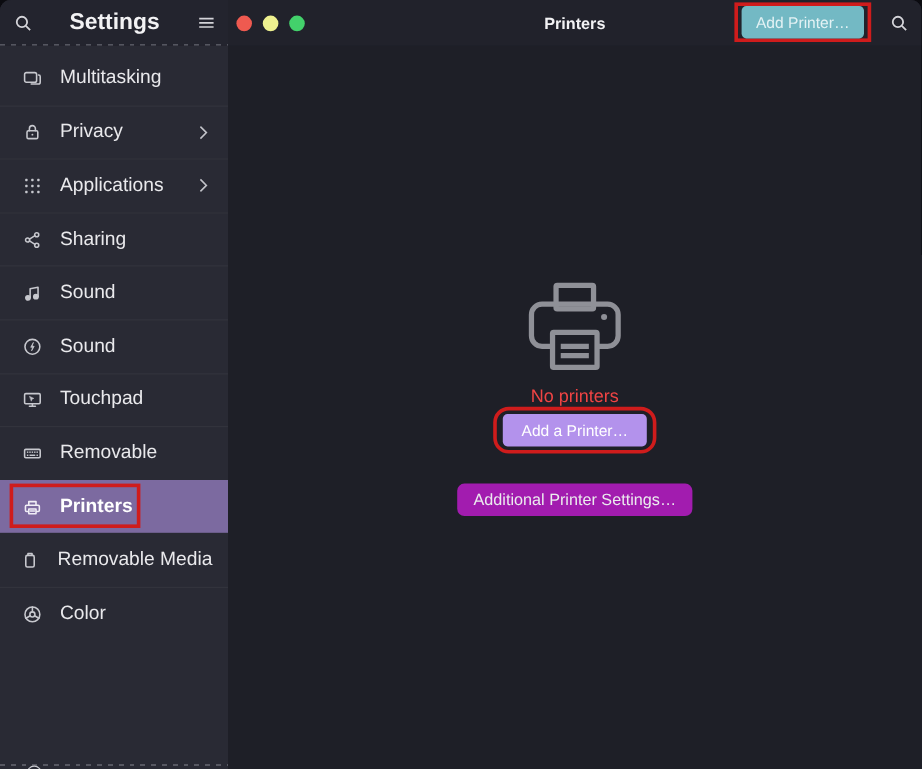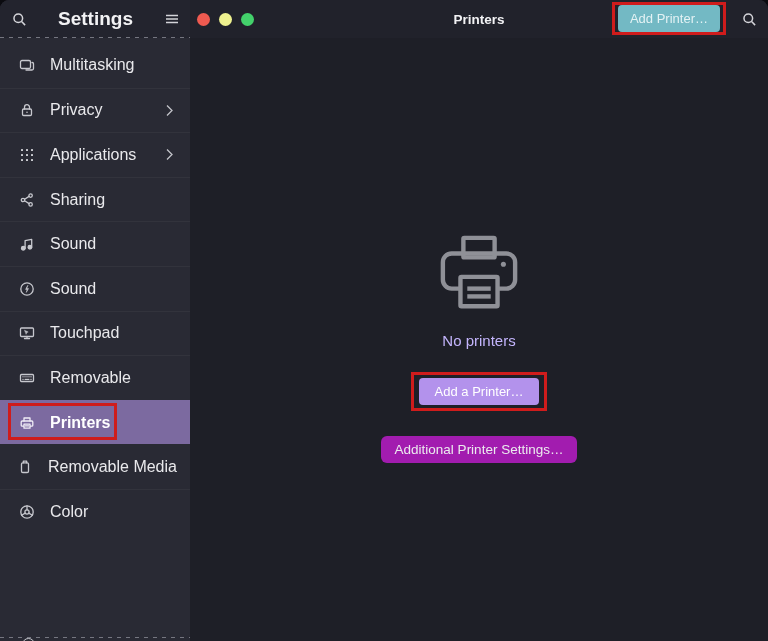--- a/index.html
+++ b/index.html
@@ -79,22 +79,22 @@
     position:absolute; bottom:-10px; left:22px; width:13px; height:13px;
     border:1.4px solid #c7c8ce; border-radius:50%;
   }
 
   
   #main {
     position:absolute; top:38px; left:190px; width:578px; height:603px;
     display:flex; flex-direction:column; align-items:center;
   }
   #printer-glyph { margin-top:194px; color:#8f9097; }
-  #empty-title { margin-top:18px; font-size:15px; color:#c4b5fd; }
-  #anno-add-a-printer { margin-top:23px; padding:3px 5px; }
+  #empty-title { margin-top:8px; font-size:15px; color:#ef4444; }
+  #anno-add-a-printer { margin-top:0; padding:3px 5px;border-radius:13px; }
   #add-a-printer-btn {
     background:#b392ec; color:#ffffff; border:none; border-radius:4px;
     font-family:inherit; font-size:13px; padding:6px 16px; min-width:120px; cursor:pointer;
   }
   #additional-btn {
     margin-top:25px; background:#a21caf; color:#ebebee; border:none; border-radius:6px;
     font-family:inherit; font-size:13.5px; padding:6px 14px; cursor:pointer;
   }
   svg { display:block; }
 </style>

